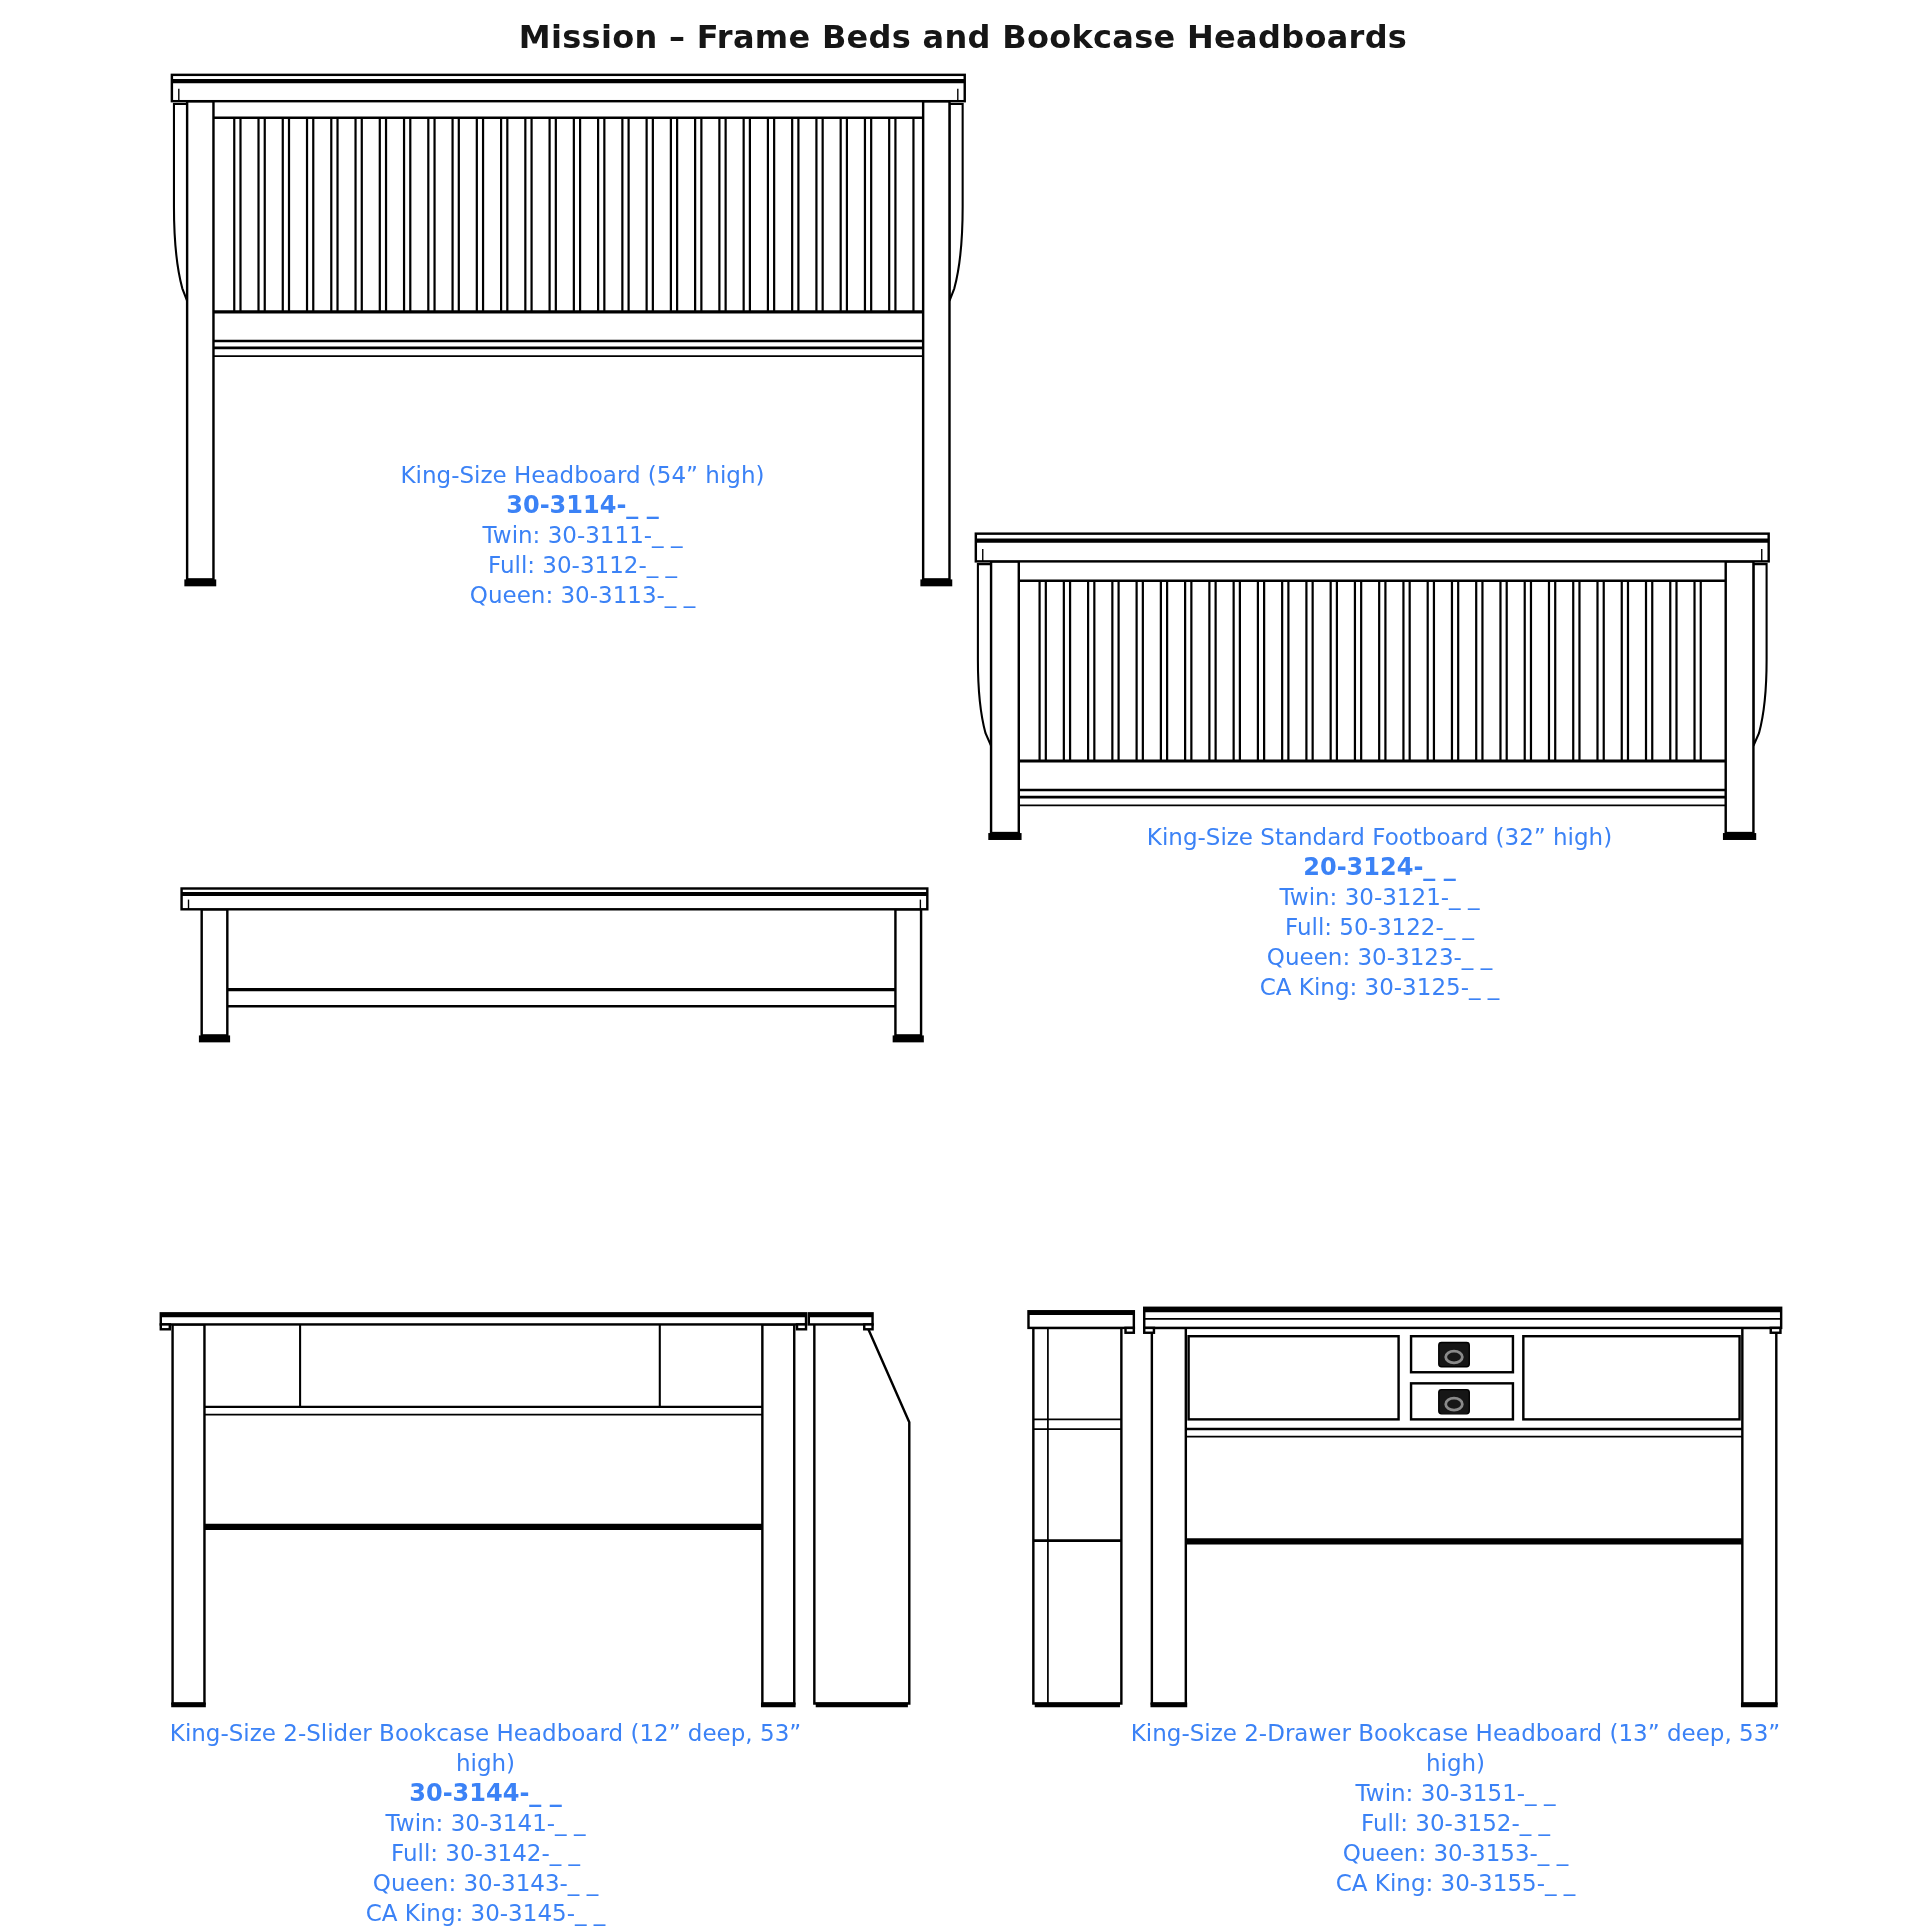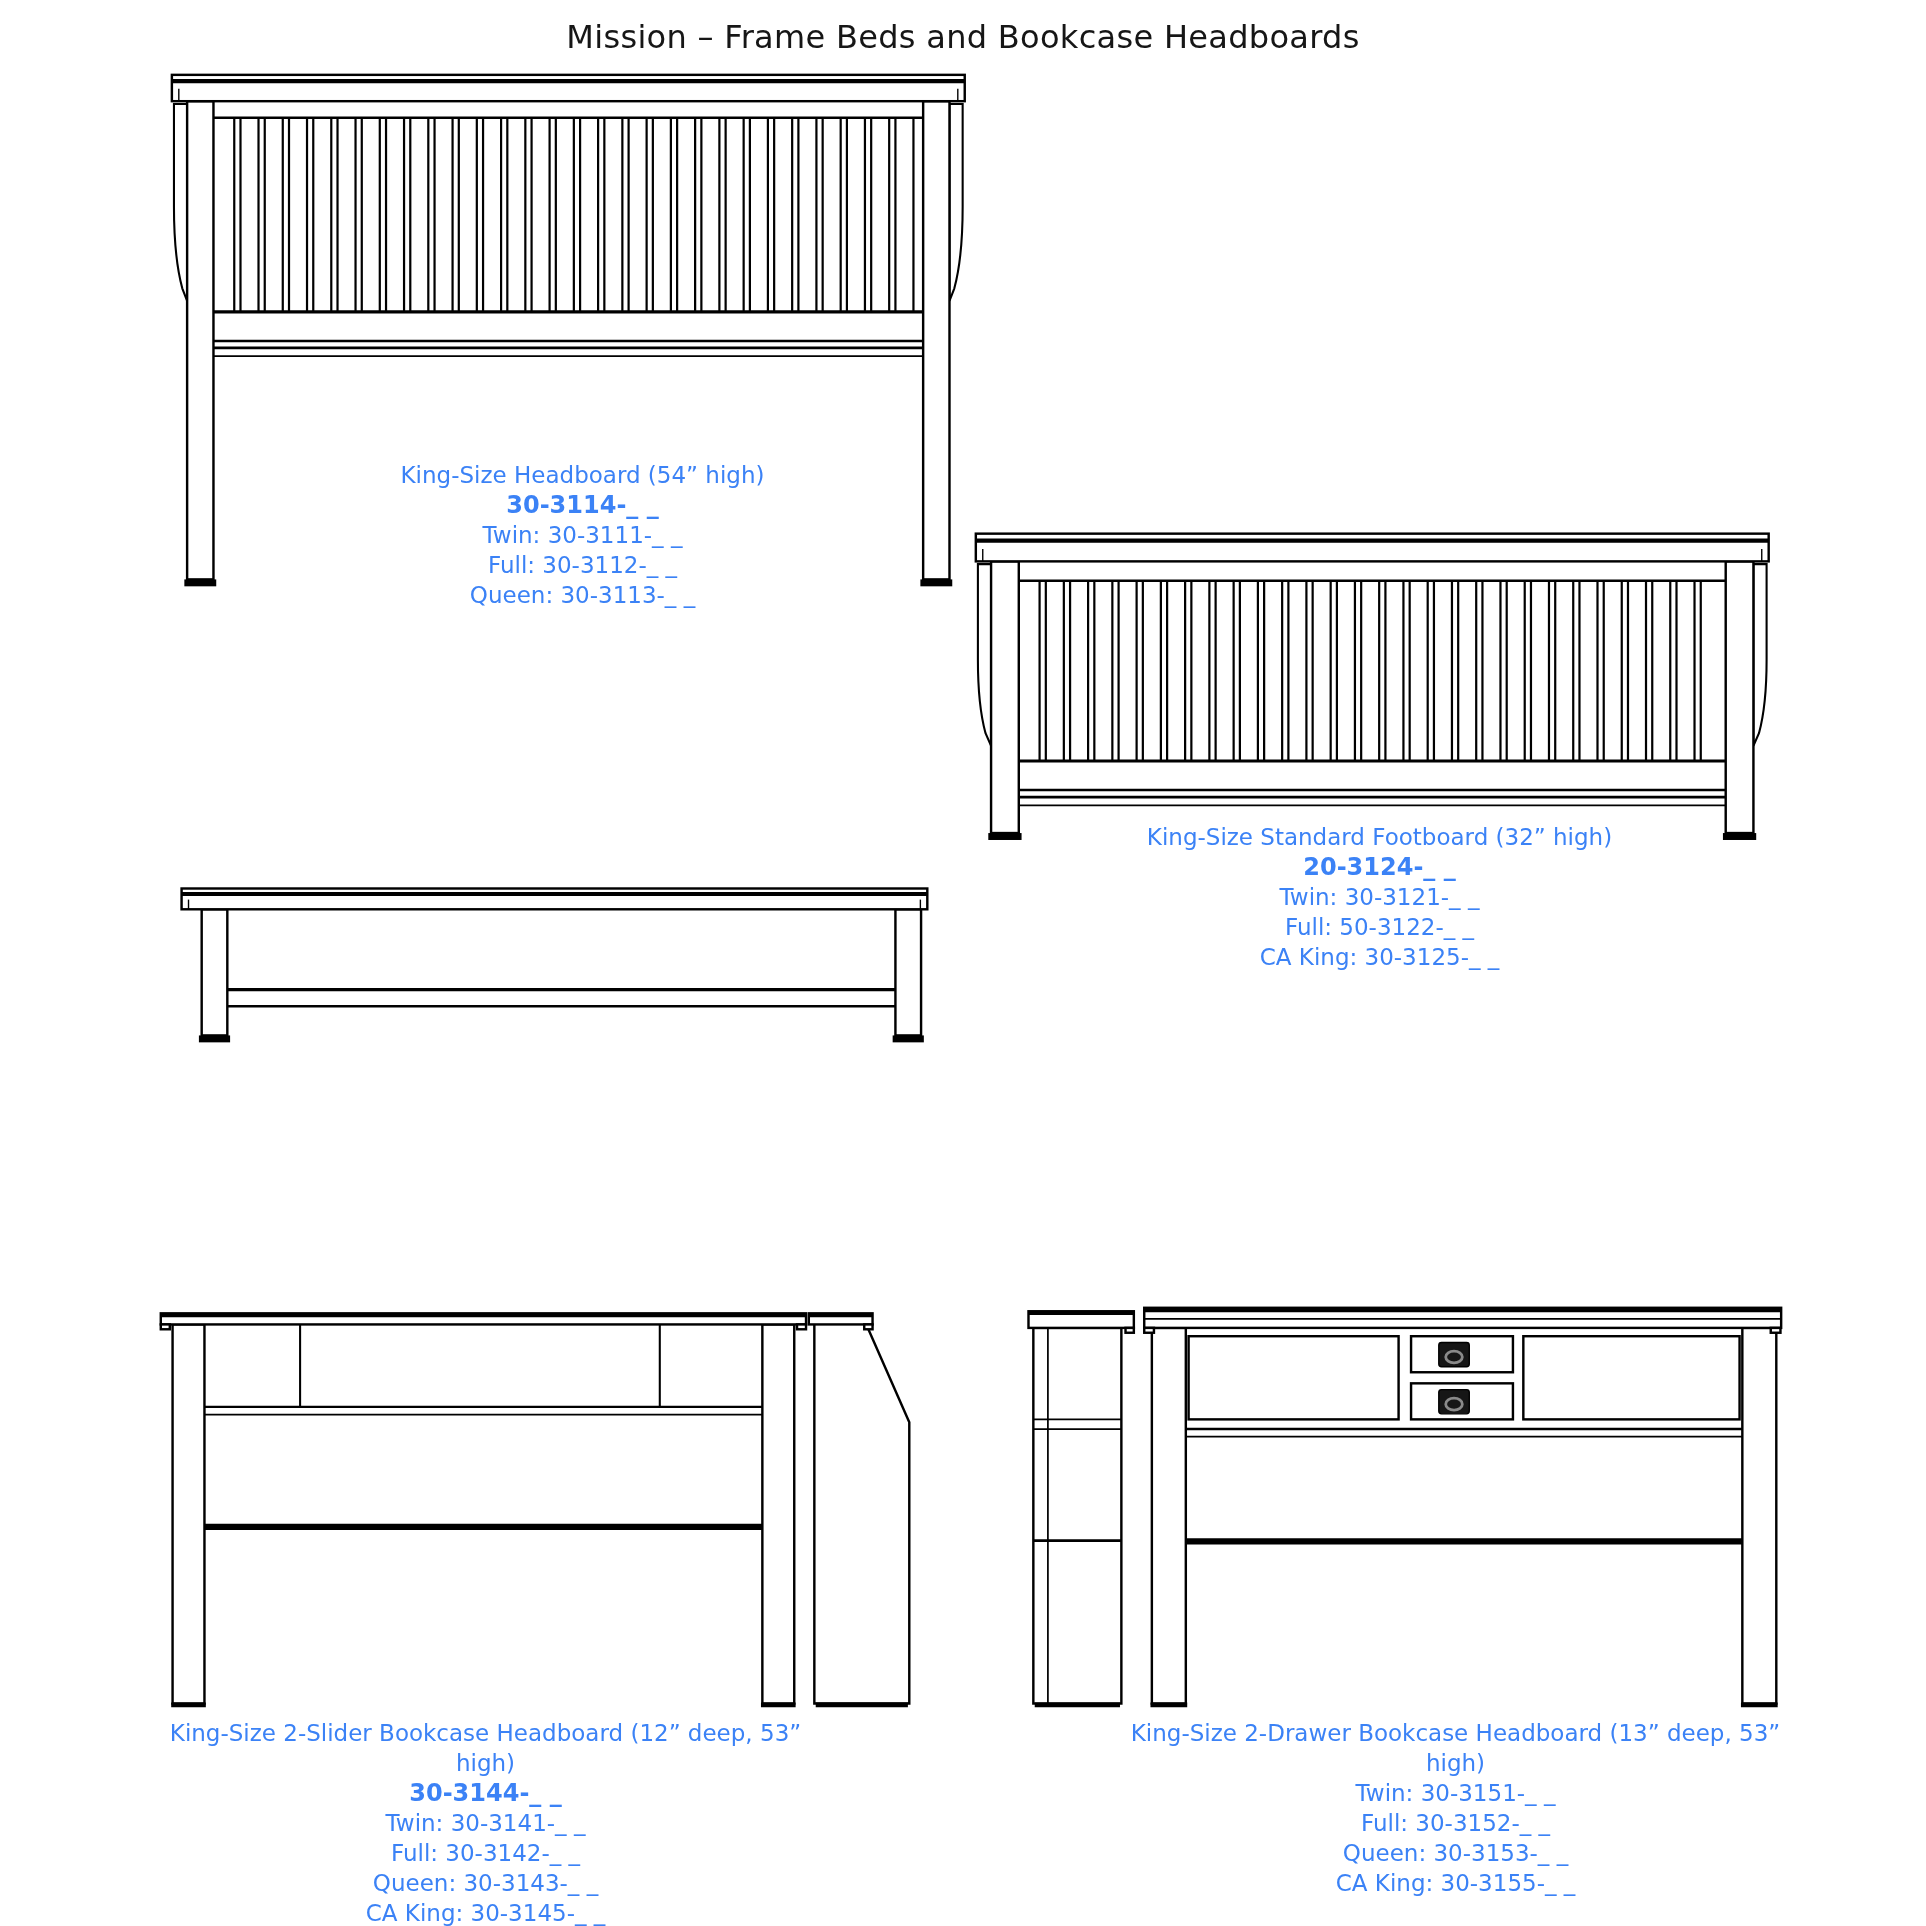--- a/index.html
+++ b/index.html
@@ -1,19 +1,19 @@
 <!DOCTYPE html>
 <html style="font-size:11px"><head>
 <meta charset="utf-8">
 <style>
   html,body{margin:0;padding:0;background:#ffffff;}
   .page{position:relative;width:1926px;height:1926px;background:#fff;
         font-family:"DejaVu Sans","Liberation Sans",sans-serif;overflow:hidden;}
   .page-title{position:absolute;top:18px;left:0;width:1926px;text-align:center;
-        font-size:32px;font-weight:normal;color:#161616;letter-spacing:0.3px;}
+        font-size:32px;font-weight:bold;color:#161616;letter-spacing:0.3px;}
   .drawings{position:absolute;left:0;top:0;}
   .caption{position:absolute;width:693px;text-align:center;color:#3b82f6;
         font-size:23px;line-height:30px;}
   .caption .code{font-weight:bold;font-size:24px;}
   .cap1{left:236px;top:460px;}
   .cap2{left:1033px;top:822px;}
   .cap3{left:222px;top:1026px;}
   .cap4{left:139px;top:1718px;}
   .cap5{left:1109px;top:1718px;}
 </style>
@@ -265,20 +265,21 @@
     <div>Twin: 30-3111-_ _</div>
     <div>Full: 30-3112-_ _</div>
     <div>Queen: 30-3113-_ _</div>
   </div>
 
   <div class="caption cap2">
     <div>King-Size Standard Footboard (32” high)</div>
     <div class="code">20-3124-_ _</div>
     <div>Twin: 30-3121-_ _</div>
     <div>Full: 50-3122-_ _</div>
+    <div>Queen: 30-3123-_ _</div>
     <div>CA King: 30-3125-_ _</div>
   </div>
 
 
   <div class="caption cap4">
     <div>King-Size 2-Slider Bookcase Headboard (12” deep, 53” high)</div>
     <div class="code">30-3144-_ _</div>
     <div>Twin: 30-3141-_ _</div>
     <div>Full: 30-3142-_ _</div>
     <div>Queen: 30-3143-_ _</div>

